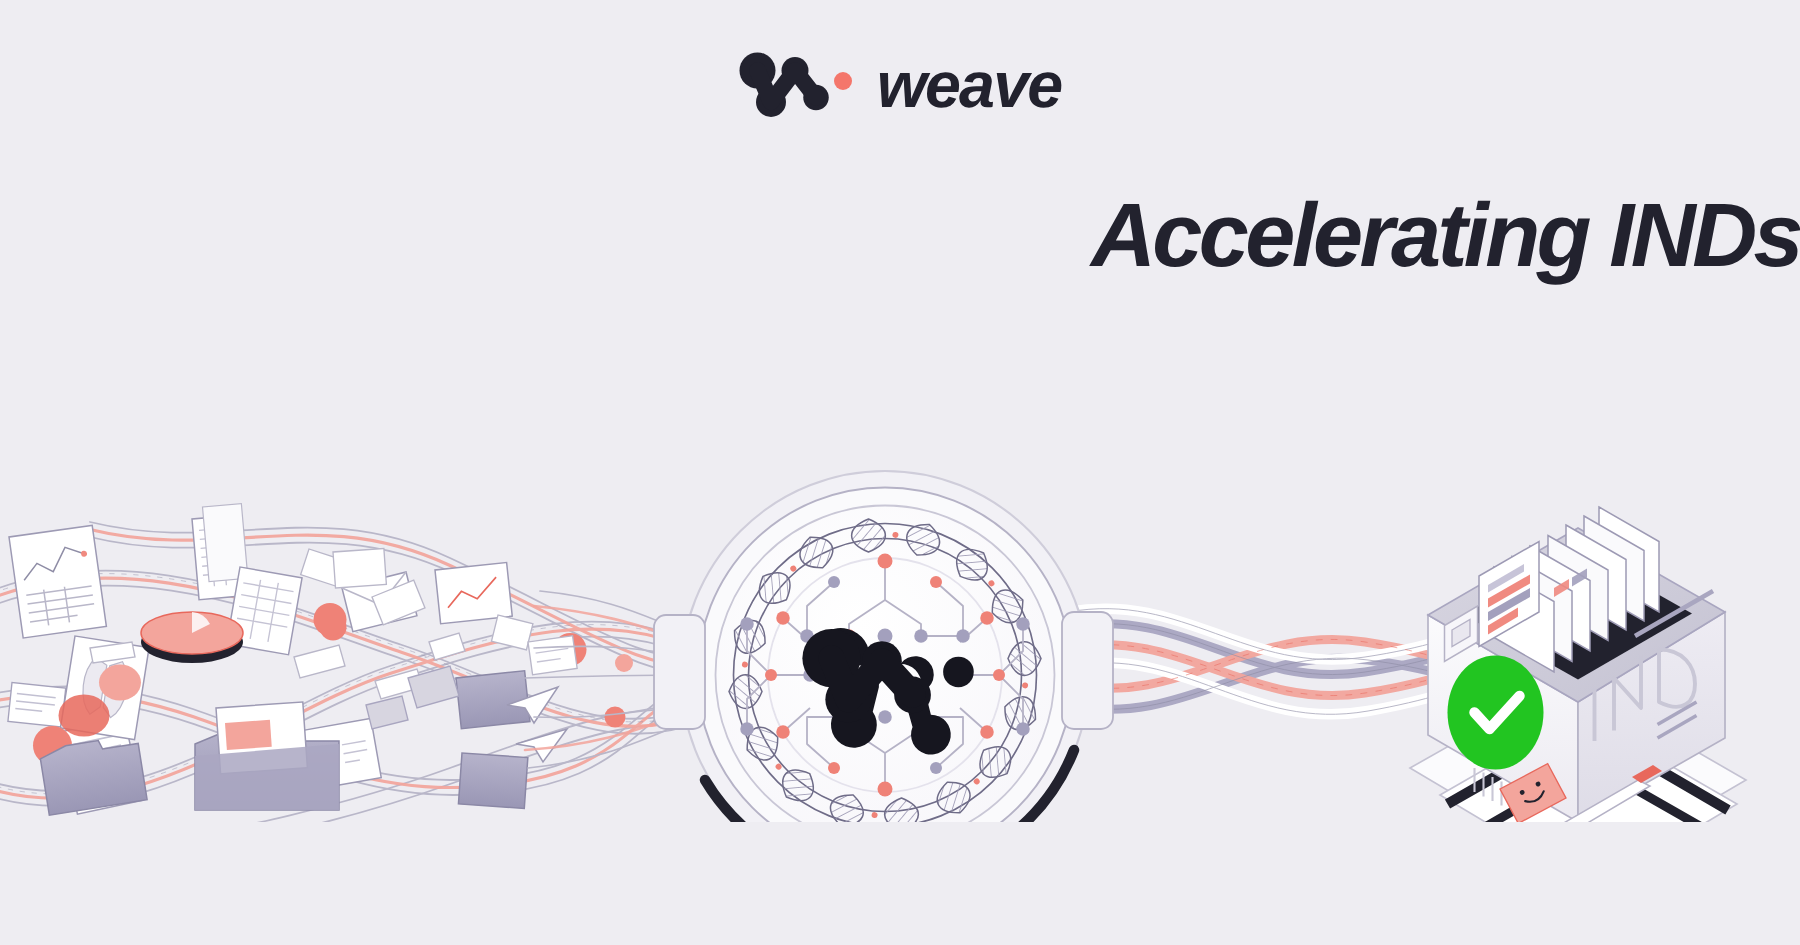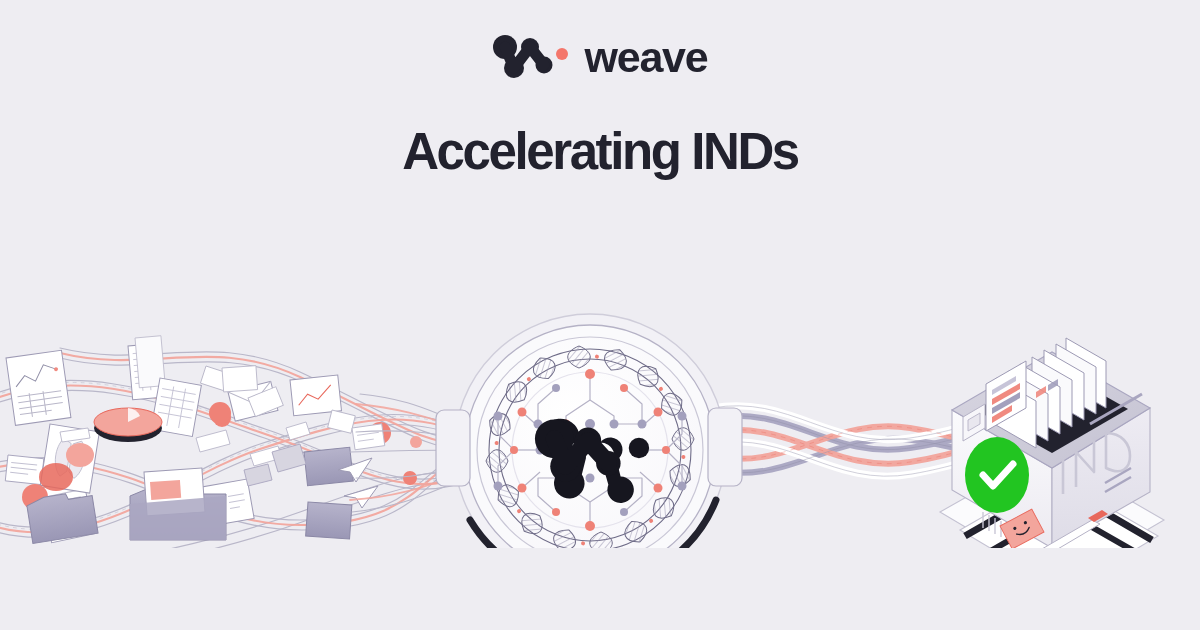--- a/index.html
+++ b/index.html
@@ -4,40 +4,40 @@
 <title>weave — Accelerating INDs</title>
 <style>
   * { margin:0; padding:0; box-sizing:border-box; }
   html, body {
     width:1200px; height:630px; overflow:hidden;
     background:#eeedf2;
     font-family:"Liberation Sans", sans-serif;
   }
   #stage {
     position:relative; width:1200px; height:548px;
-    background:#eeedf2; overflow:hidden;
+    background:#eeedf2; overflow:hidden;font-style:italic;
   }
   
   #brand {
     position:absolute; left:0; top:34px; width:1200px;
     display:flex; align-items:center; justify-content:center; gap:14px;
     z-index:40;
   }
   #brand-mark { display:block; width:78px; height:46px; }
   #brand-word {
     font-size:43px; font-weight:700; letter-spacing:-1.2px;
     color:#22222e; line-height:1; white-space:nowrap;
     font-family:"Liberation Sans", sans-serif;
   }
   
   #headline {
     position:absolute; left:0; top:124px; width:1200px;
-    text-align:center; z-index:40;
+    text-align:right; z-index:40;
     color:#22222e;
-    font-size:51px; font-weight:700; line-height:1.085;
+    font-size:60px; font-weight:700; line-height:1.085;
     letter-spacing:-2.4px;
     font-family:"Liberation Sans", sans-serif;
   }
   #headline .ln { display:block; white-space:nowrap; }
   
   #art { position:absolute; left:0; top:0; width:1200px; height:630px; z-index:10; }
   #art svg { display:block; width:1200px; height:630px; }
 </style>
 </head>
 <body style="background: rgb(238, 237, 242);">

